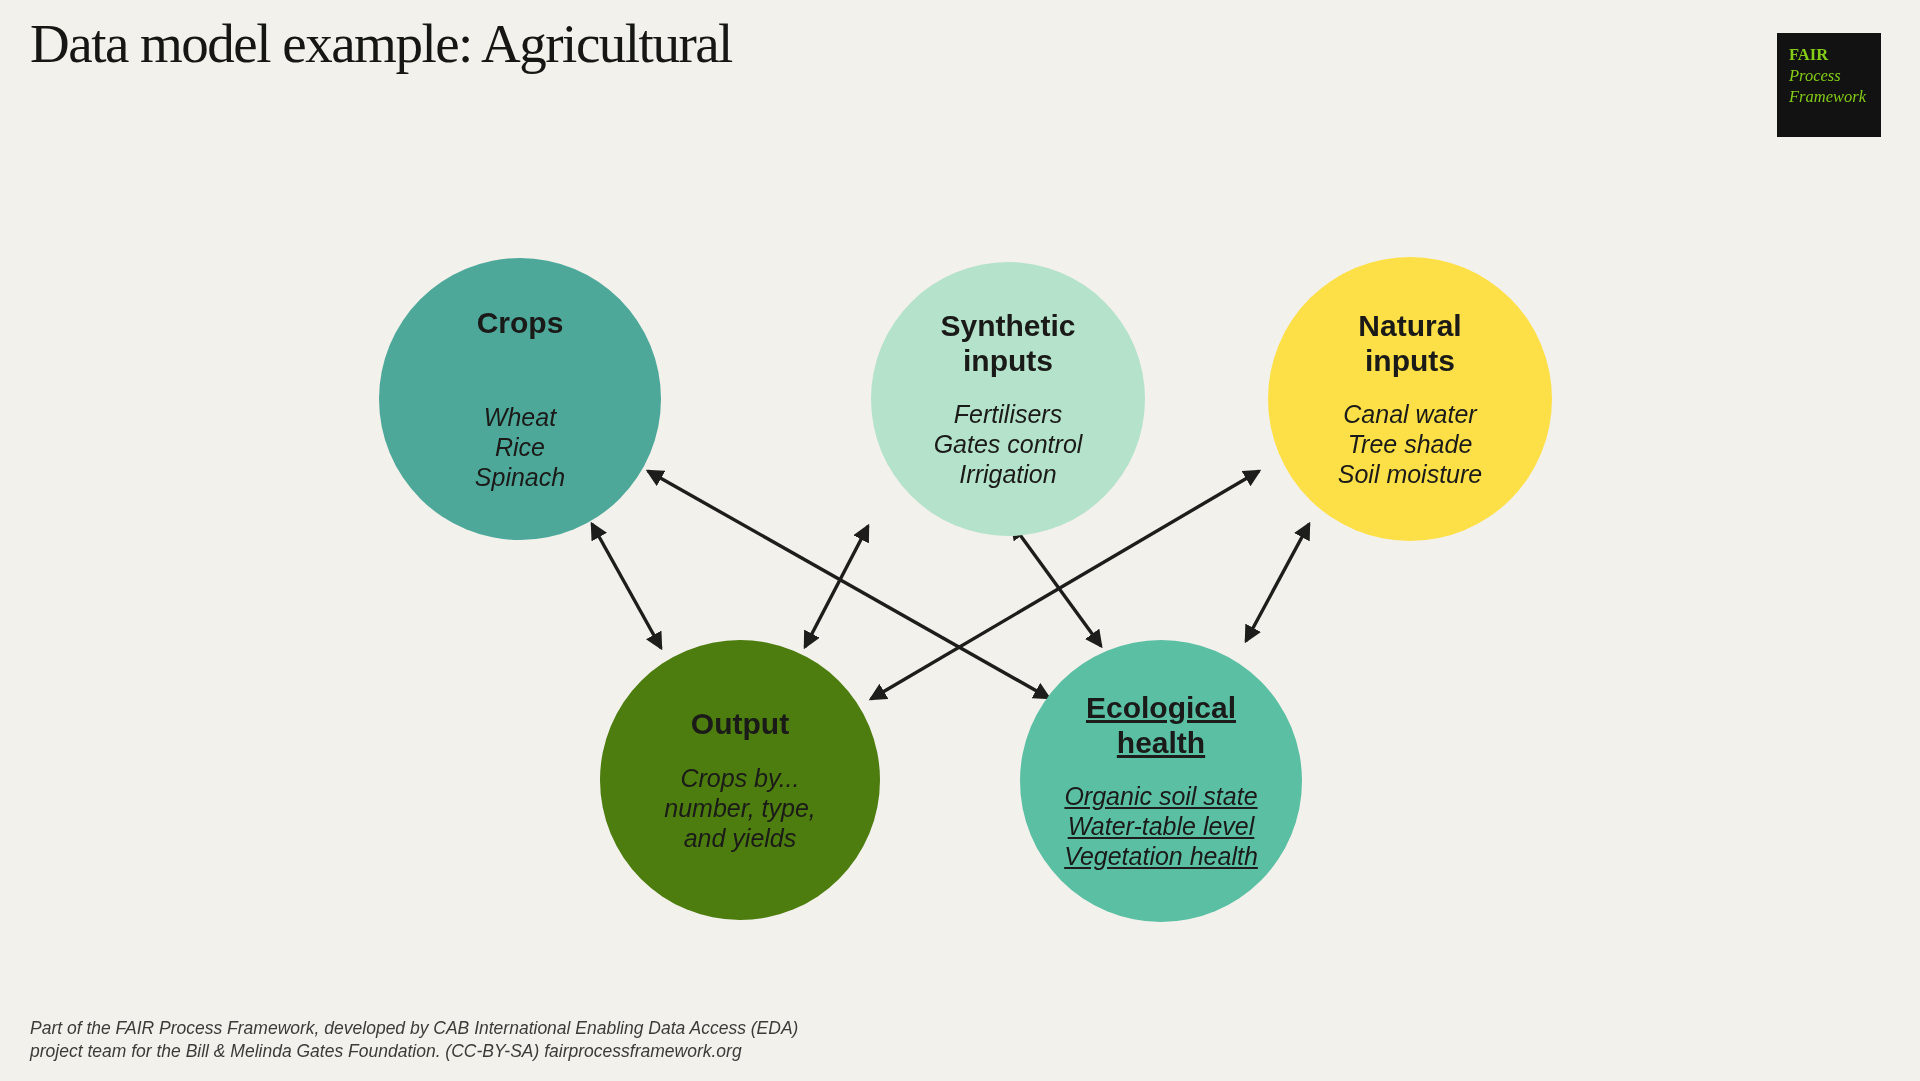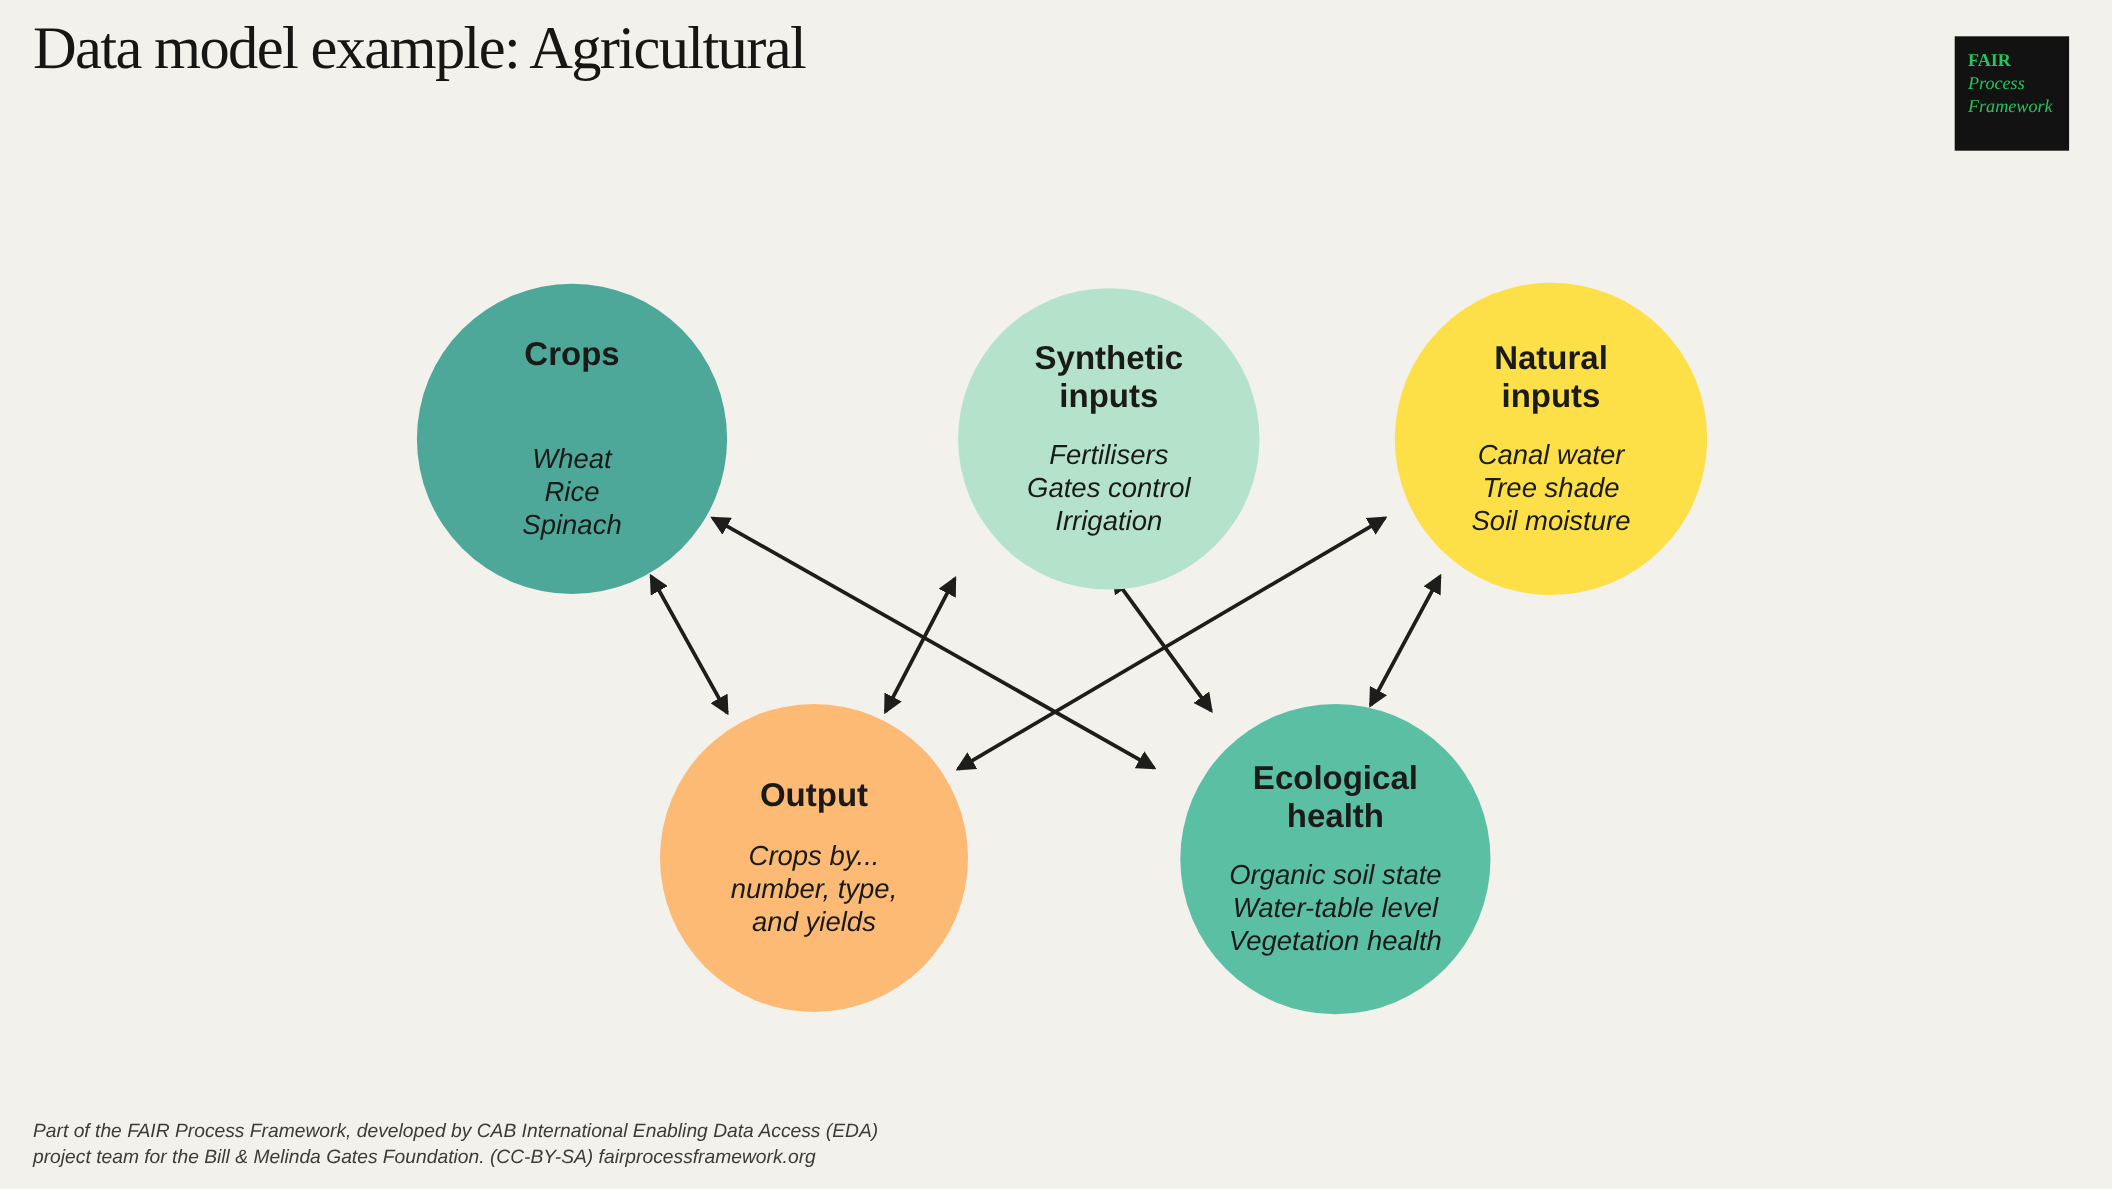--- a/index.html
+++ b/index.html
@@ -8,21 +8,21 @@
     background:#F2F1EC; color:#1D1D1B;
     font-family:"Liberation Sans", sans-serif;
   }
   .page-title{
     position:absolute; left:30px; top:12px; margin:0;
     font-family:"Liberation Serif", serif; font-weight:400;
     font-size:55px; letter-spacing:-1.5px; color:#161614;
   }
   .logo{
     position:absolute; left:1777px; top:33px; width:104px; height:104px;
-    background:#121212; color:#22c55e; box-sizing:border-box;
+    background:#121212; color:#84cc16; box-sizing:border-box;
     padding:11px 24px 0 12px; font-family:"Liberation Serif", serif;
   }
   .logo span{display:block; font-size:16.5px; line-height:21px;}
   .logo .l1{font-weight:700;}
   .logo .l2,.logo .l3{font-style:italic;}
 
   .edges{position:absolute; left:0; top:0; width:1920px; height:1081px;}
 
   .node{
     position:absolute; border-radius:50%;
@@ -33,21 +33,21 @@
     font-weight:700; font-size:30px; line-height:1.14;
     white-space:pre-line; margin:0 0 21px 0; color:#1A1A18;
   }
   .node-items{margin:0; color:#1A1A18;}
   .node-item{font-style:italic; font-size:25px; line-height:1.2;}
 
   .node-crops{left:379px; top:258px; width:282px; height:282px;}
   .node-synthetic{left:871px; top:262px; width:274px; height:274px;}
   .node-natural{left:1268px; top:257px; width:284px; height:284px;}
   .node-output{left:600px; top:640px; width:280px; height:280px;}
-  .node-ecological{left:1073px; top:640px; width:282px; height:282px;}
+  .node-ecological{left:1020px; top:640px; width:282px; height:282px;text-decoration:underline;}
 
   .footer{
     position:absolute; left:30px; top:1017px;
     font-size:17.5px; line-height:23px; color:#3B3B39;
   }
   .footer div{white-space:nowrap;font-style:italic;}
 </style>
 </head>
 <body>
 
@@ -99,21 +99,21 @@
   <div class="node node-natural" style="background-color: #fde047; text-align: center;">
     <div class="node-title">Natural
 inputs</div>
     <div class="node-items">
       <div class="node-item">Canal water</div>
       <div class="node-item">Tree shade</div>
       <div class="node-item">Soil moisture</div>
     </div>
   </div>
 
-  <div class="node node-output" style="background-color: #fdba74;">
+  <div class="node node-output" style="background-color: #4d7c0f;">
     <div class="node-title">Output</div>
     <div class="node-items">
       <div class="node-item">Crops by...</div>
       <div class="node-item">number, type,</div>
       <div class="node-item">and yields</div>
     </div>
   </div>
 
   <div class="node node-ecological" style="background-color: rgb(91, 191, 164);">
     <div class="node-title">Ecological

